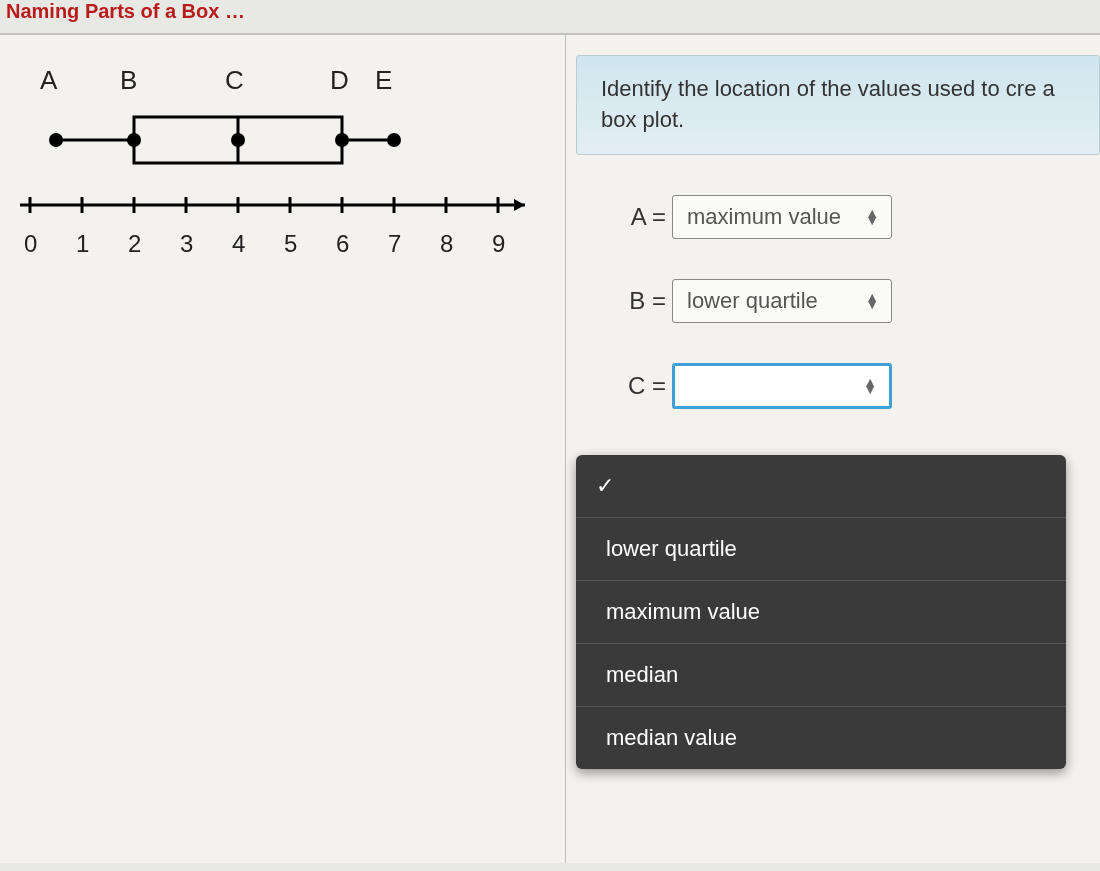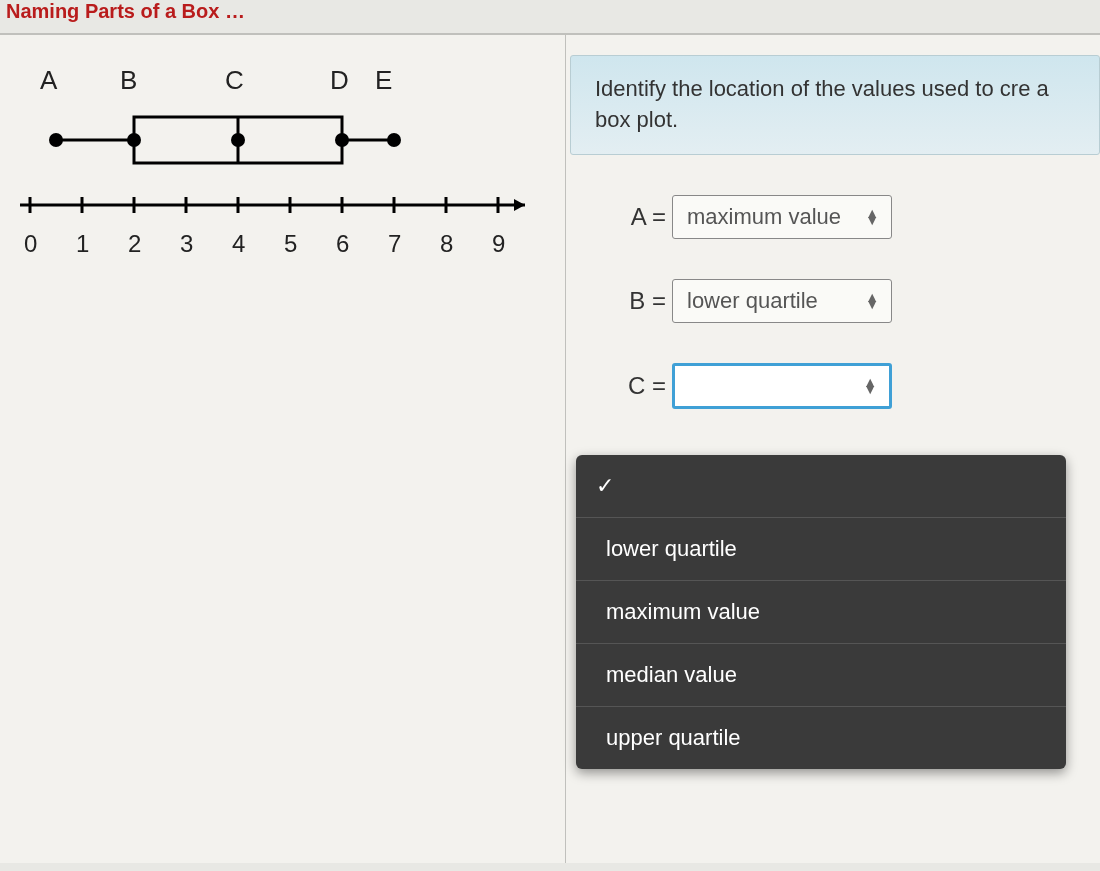--- a/index.html
+++ b/index.html
@@ -62,21 +62,21 @@
     font-size: 24px;
     color: #222;
   }
   .axis-labels span { position: absolute; }
   
   .instruction-box {
     background: linear-gradient(#cfe6ee, #e3eef2);
     border: 1px solid #b8cdd3;
     border-radius: 3px;
     padding: 18px 24px;
-    margin: 0 0 40px 4px;
+    margin: 0 0 40px 10px;
     font-size: 22px;
     color: #333;
     line-height: 1.4;
   }
   .answers {
     margin-left: 40px;
   }
   .answer-row {
     display: flex;
     align-items: center;
@@ -233,18 +233,18 @@
           <span class="select-arrows">▲<br>▼</span>
         </div>
       </div>
 
     </div>
 
     <div class="dropdown">
       <div class="dropdown-item checked"></div>
       <div class="dropdown-item">lower quartile</div>
       <div class="dropdown-item">maximum value</div>
+      <div class="dropdown-item">median</div>
       <div class="dropdown-item">median value</div>
-      <div class="dropdown-item">upper quartile</div>
     </div>
 
   </div>
 </div>
 
 </body></html>

